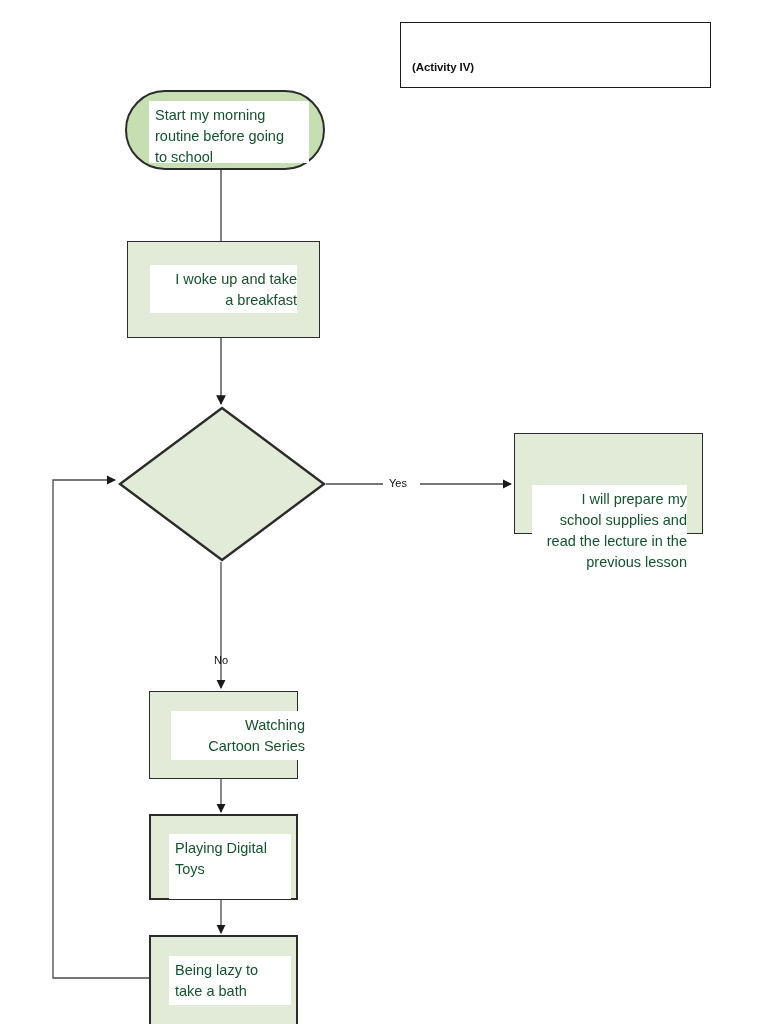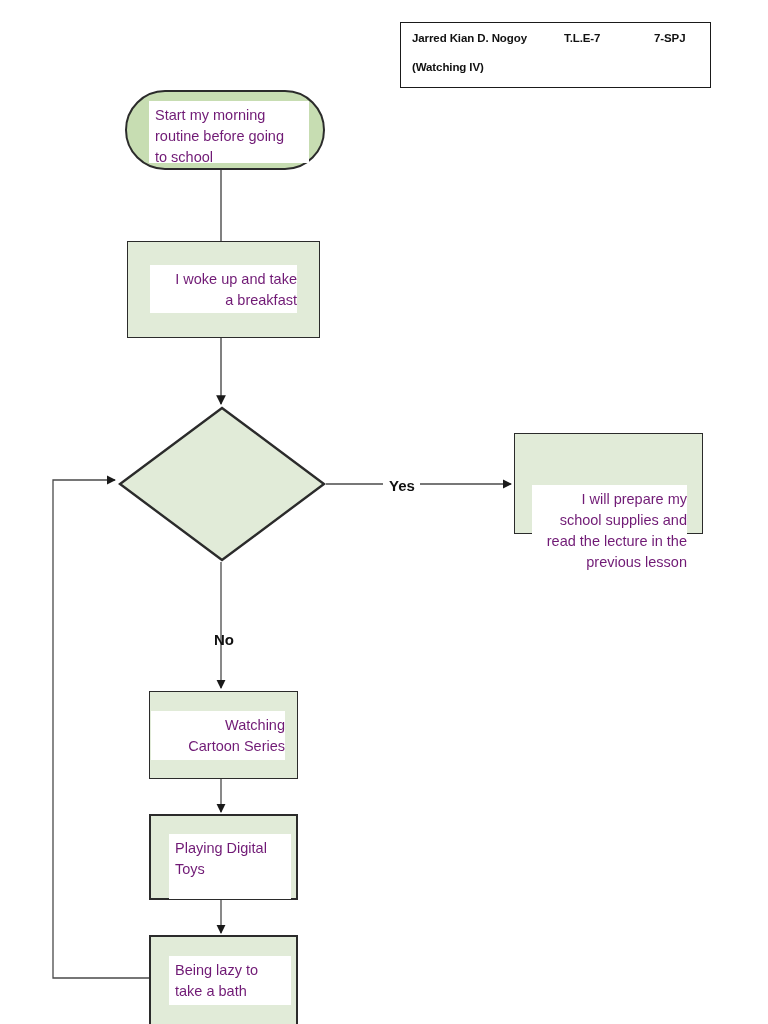--- a/index.html
+++ b/index.html
@@ -72,21 +72,21 @@
   .plate {
     position: absolute;
     background: #ffffff;
     box-sizing: border-box;
     display: block;
   }
   .plate .txt {
     display: block;
     font-size: 14.5px;
     line-height: 21px;
-    color: #701a75;
+    color: #14532d;
     white-space: pre-line;
     padding: 4px 0 0 6px;
   }
 
   
   .decision {
     position: absolute;
     left: 118px;
     top: 406px;
     width: 208px;
@@ -102,37 +102,34 @@
 
   
   #wires {
     position: absolute;
     left: 0; top: 0;
     width: 768px; height: 1024px;
     pointer-events: none;
   }
   .edge-label {
     position: absolute;
-    font-size: 15px;
-    font-weight: bold;
+    font-size: 11px;
+    font-weight: normal;
     color: #111;
     white-space: nowrap;
   }
 </style>
 </head>
 <body>
 
 <div id="canvas">
 
   <div class="header-box">
-    <div class="header-row line1">
-      <span class="hdr-name">Jarred Kian D. Nogoy</span><span class="hdr-subject">T.L.E-7</span><span class="hdr-section">7-SPJ</span>
-    </div>
     <div class="header-row line2">
-      <span>(Watching IV)</span>
+      <span>(Activity IV)</span>
     </div>
   </div>
 
   <svg id="wires" viewBox="0 0 768 1024" width="768" height="1024" xmlns="http://www.w3.org/2000/svg">
     <defs>
       <marker id="arrowHead" viewBox="0 0 10 10" refX="9" refY="5" markerWidth="7" markerHeight="7" orient="auto-start-reverse">
         <path d="M 0 0 L 10 5 L 0 10 z" fill="#1a1a1a"></path>
       </marker>
     </defs>
 
@@ -146,21 +143,21 @@
     <line x1="221" y1="562" x2="221" y2="688" stroke="#4a4a4a" stroke-width="1.3" marker-end="url(#arrowHead)"></line>
 
     <line x1="221" y1="779" x2="221" y2="812" stroke="#4a4a4a" stroke-width="1.3" marker-end="url(#arrowHead)"></line>
 
     <line x1="221" y1="900" x2="221" y2="933" stroke="#4a4a4a" stroke-width="1.3" marker-end="url(#arrowHead)"></line>
 
     <polyline points="149,978 53,978 53,480 115,480" fill="none" stroke="#4a4a4a" stroke-width="1.3" marker-end="url(#arrowHead)"></polyline>
   </svg>
 
   <div class="edge-label" style="left:389px; top:477px;">Yes</div>
-  <div class="edge-label" style="left:214px; top:631px;">No</div>
+  <div class="edge-label" style="left:214px; top:654px;">No</div>
 
   <div class="node terminator" style="left:125px; top:90px; width:200px; height:80px;">
     <div class="plate" style="left:22px; top:9px; width:160px; height:62px;">
       <span class="txt">Start my morning
 routine before going
 to school</span>
     </div>
   </div>
 
   <div class="node process thin" style="left:127px; top:241px; width:193px; height:97px;">
@@ -179,21 +176,21 @@
   <div class="node process thin" style="left:514px; top:433px; width:189px; height:101px;">
     <div class="plate" style="left:17px; top:13px; width:155px; height:76px;margin-top:38px;">
       <span class="txt">I will prepare my
 school supplies and
 read the lecture in the
 previous lesson</span>
     </div>
   </div>
 
   <div class="node process thin" style="left:149px; top:691px; width:149px; height:88px;">
-    <div class="plate" style="left:1px; top:19px; width:134px; height:49px;">
+    <div class="plate" style="left:21px; top:19px; width:134px; height:49px;">
       <span class="txt">Watching
 Cartoon Series</span>
     </div>
   </div>
 
   <div class="node process" style="left:149px; top:814px; width:149px; height:86px;">
     <div class="plate" style="left:18px; top:18px; width:122px; height:65px;">
       <span class="txt">Playing  Digital
 Toys</span>
     </div>

